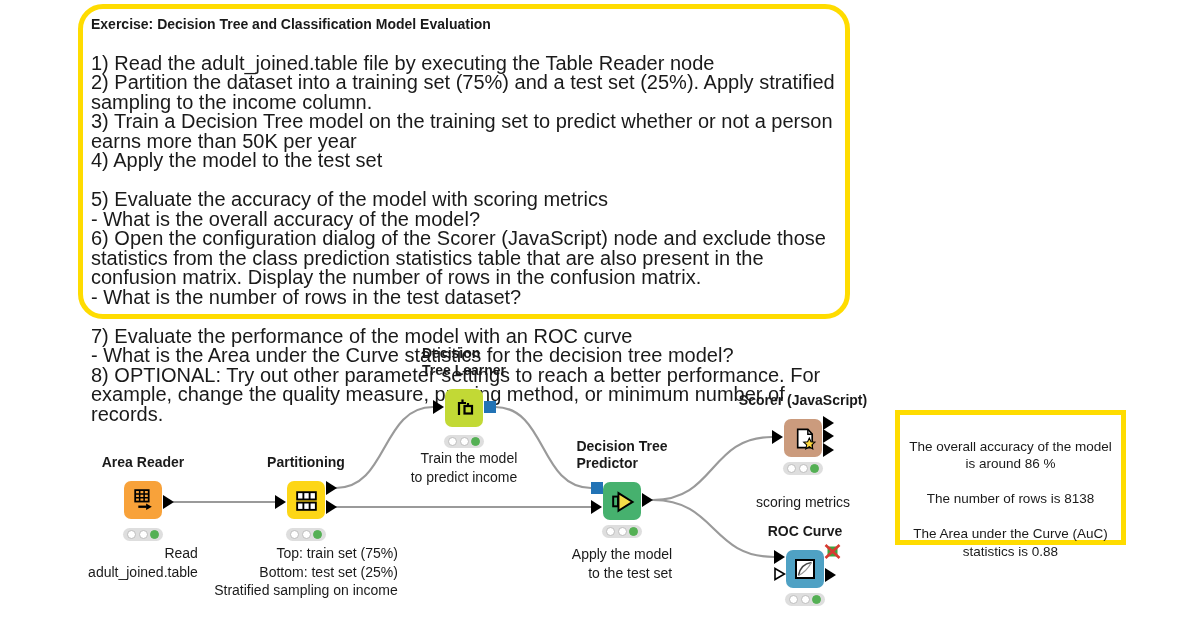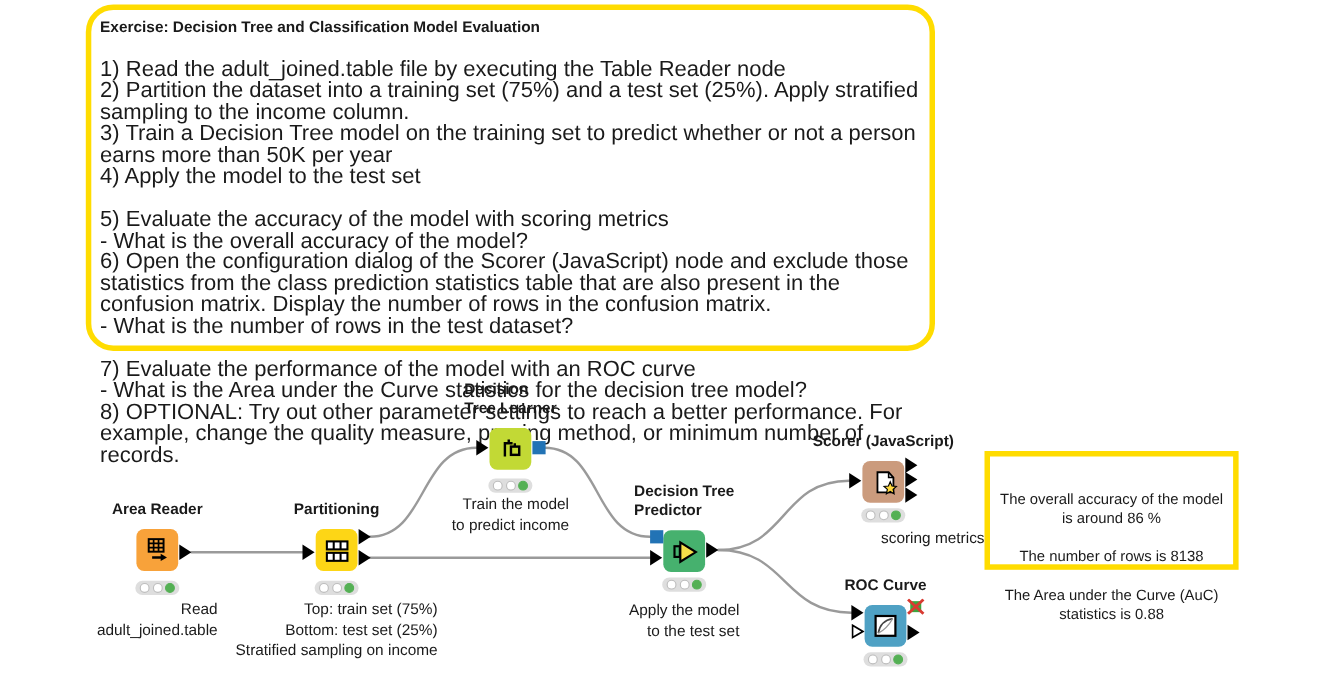--- a/index.html
+++ b/index.html
@@ -3,21 +3,21 @@
 <meta charset="utf-8">
 <style>
   html,body{margin:0;padding:0;background:#fff;}
   .canvas{position:relative;width:1200px;height:630px;background:#ffffff;overflow:hidden;
           font-family:"Liberation Sans", sans-serif;color:#1a1a1a;}
   
   .ann-box{position:absolute;background:#fff;border:5px solid #FFDC00;box-sizing:border-box;}
   .instructions{left:78px;top:4px;width:772px;height:315px;padding:6px 8px;border-radius:25px;}
   .instr-title{font-size:14px;font-weight:bold;line-height:19.5px;}
   .instr-body{font-size:20px;line-height:19.5px;white-space:pre-line;margin-top:19px;}
-  .results{left:895px;top:410px;width:231px;height:108px;padding:12px 4px;
+  .results{left:895px;top:410px;width:231px;height:135px;padding:5px 4px;
            font-size:13.5px;line-height:17.5px;text-align:center;white-space:pre-line;}
   
   .wires{position:absolute;left:0;top:0;z-index:1;}
   .wires path{stroke:#9A9A9A;stroke-width:2.2;fill:none;stroke-linecap:round;}
   
   .node{position:absolute;z-index:2;}
   .node-body{position:absolute;left:0;top:0;width:38px;height:38px;border-radius:7px;
              display:flex;align-items:center;justify-content:center;}
   .nb-orange{background:#F8A23A;} .nb-yellow{background:#FDD616;} .nb-lime{background:#C2D935;}
   .nb-green{background:#46B16E;} .nb-tan{background:#CB9B7D;} .nb-blue{background:#4FA1C4;}
@@ -167,21 +167,21 @@
     </div>
     <div class="port-in" style="top:11px;"></div>
     <div class="port-out" style="top:-3px;"></div>
     <div class="port-out" style="top:10px;"></div>
     <div class="port-out" style="top:24px;"></div>
     <div class="tlight" style="top:43px;">
       <span class="lamp"></span>
         <span class="lamp"></span>
         <span class="lamp on"></span>
     </div>
-    <div class="node-desc" style="top:61px;margin-left:45px;">scoring metrics</div>
+    <div class="node-desc" style="top:74px;">scoring metrics</div>
   </div>
 
   <div class="node" style="left:786px;top:550px;">
     <div class="node-title t1">ROC Curve</div>
     <div class="node-body nb-blue">
       <svg width="28" height="28" viewBox="0 0 28 28">
         <rect x="5" y="5" width="18" height="18" fill="#fff" stroke="#000" stroke-width="2"></rect>
         <path d="M7.5 20.5 Q9.5 9 20.5 7.5" fill="none" stroke="#444" stroke-width="1.6"></path>
         <path d="M7.5 20.5 Q15 17 20.5 7.5" fill="none" stroke="#999" stroke-width="1.3"></path>
       </svg>

